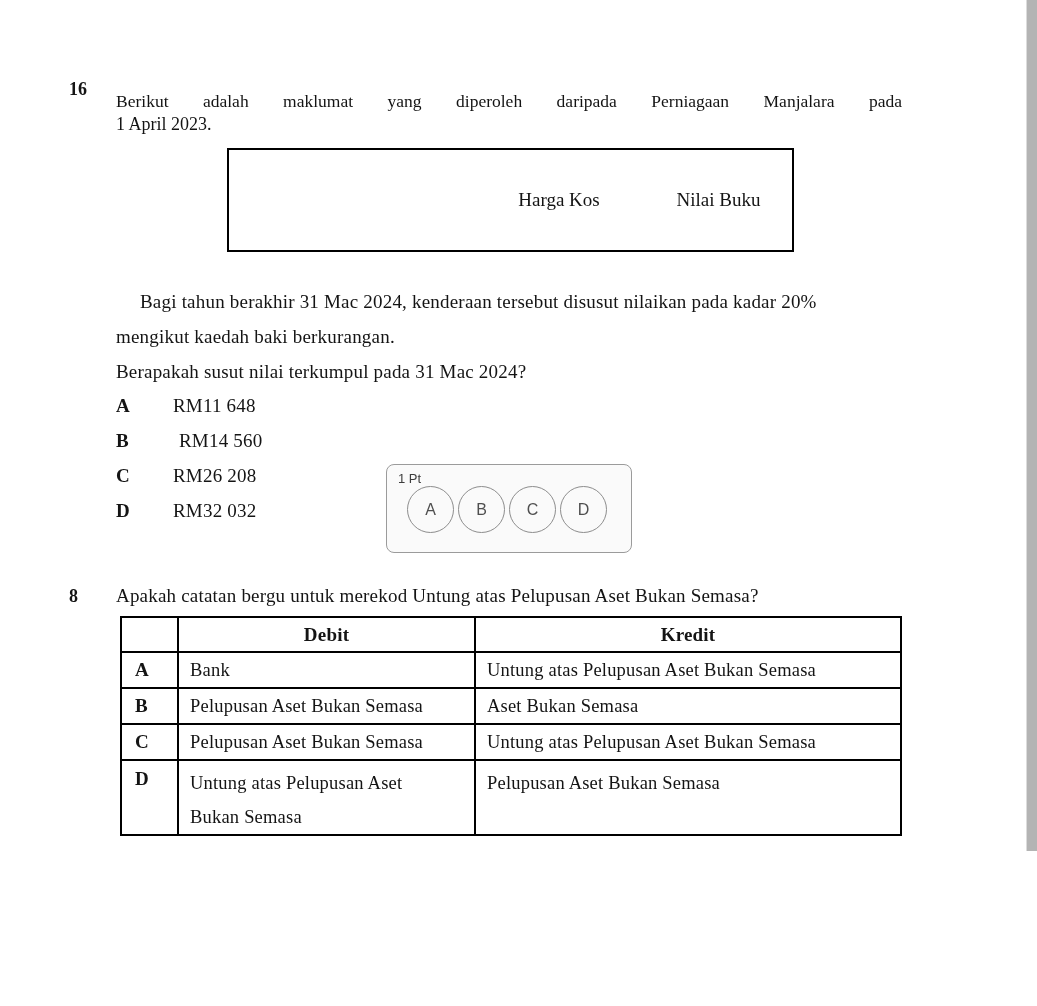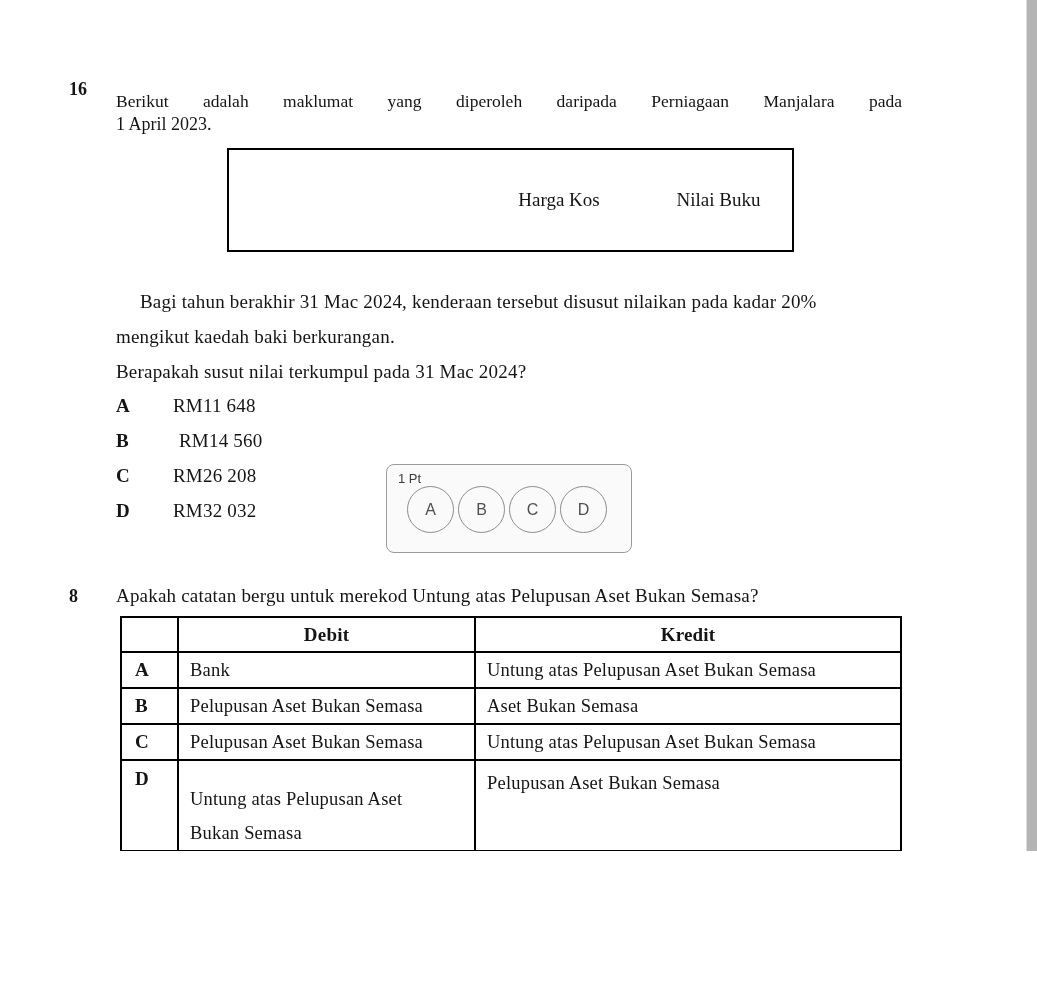--- a/index.html
+++ b/index.html
@@ -190,21 +190,21 @@
       <td class="cell">Pelupusan Aset Bukan Semasa</td>
       <td class="cell">Aset Bukan Semasa</td>
     </tr>
     <tr style="height:36px;">
       <td class="ltr">C</td>
       <td class="cell">Pelupusan Aset Bukan Semasa</td>
       <td class="cell">Untung atas Pelupusan Aset Bukan Semasa</td>
     </tr>
     <tr style="height:70px;">
       <td class="ltr" style="vertical-align:top; padding-top:7px;">D</td>
-      <td class="cell" style="vertical-align:top; padding-top:21px;">
+      <td class="cell" style="vertical-align:top; padding-top:5px;">
         <div class="line">Untung atas Pelupusan Aset</div>
         <div class="line">Bukan Semasa</div>
       </td>
       <td class="cell" style="vertical-align:top; padding-top:5px;">
         <div class="line">Pelupusan Aset Bukan Semasa</div>
       </td>
     </tr>
   </tbody>
     </table>
 

